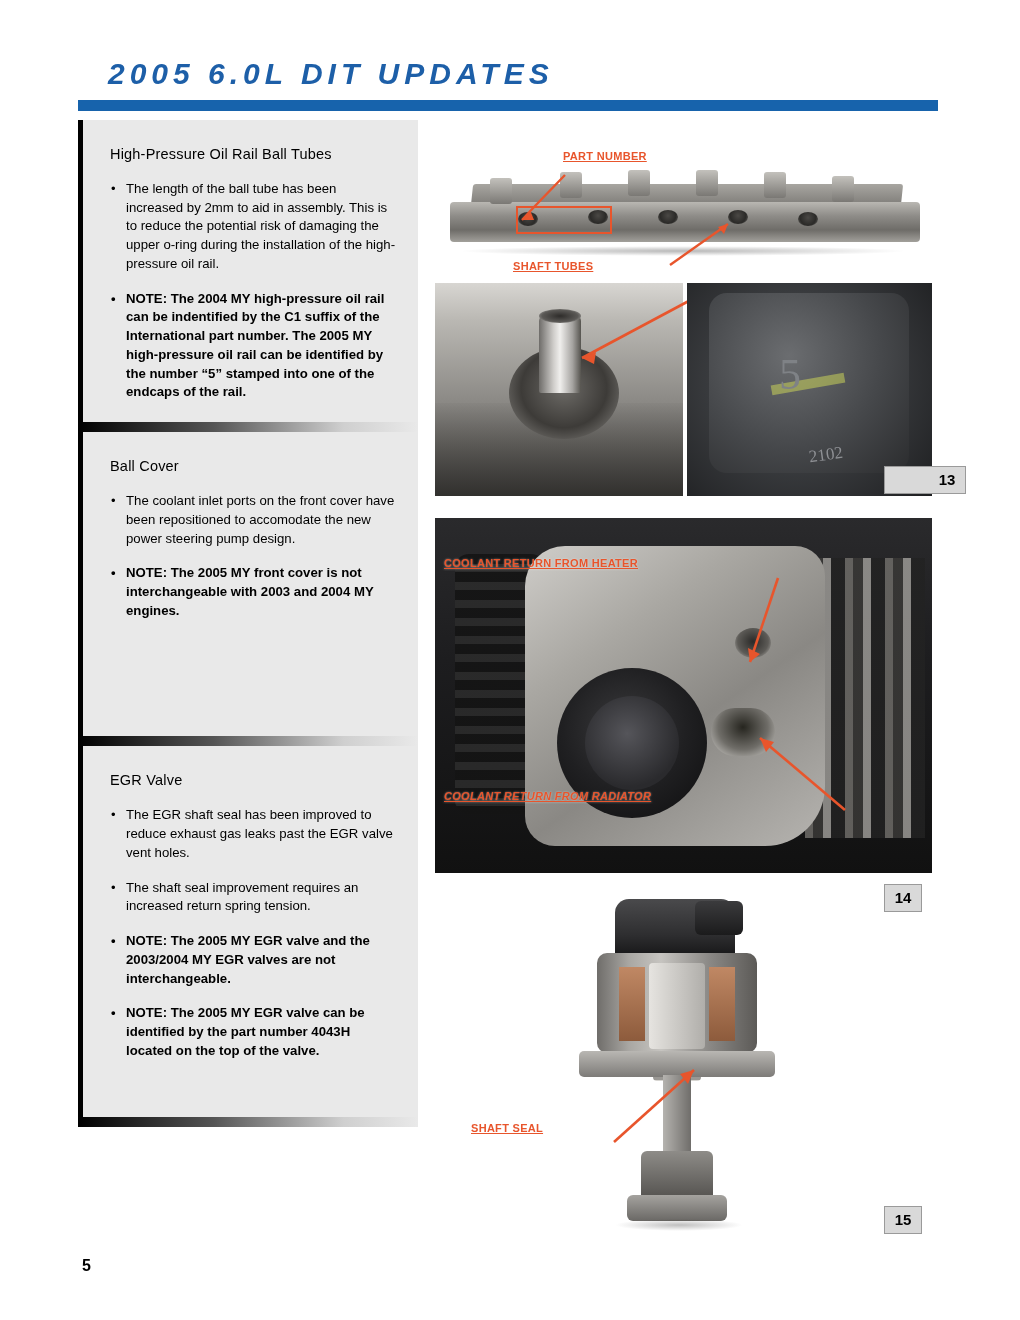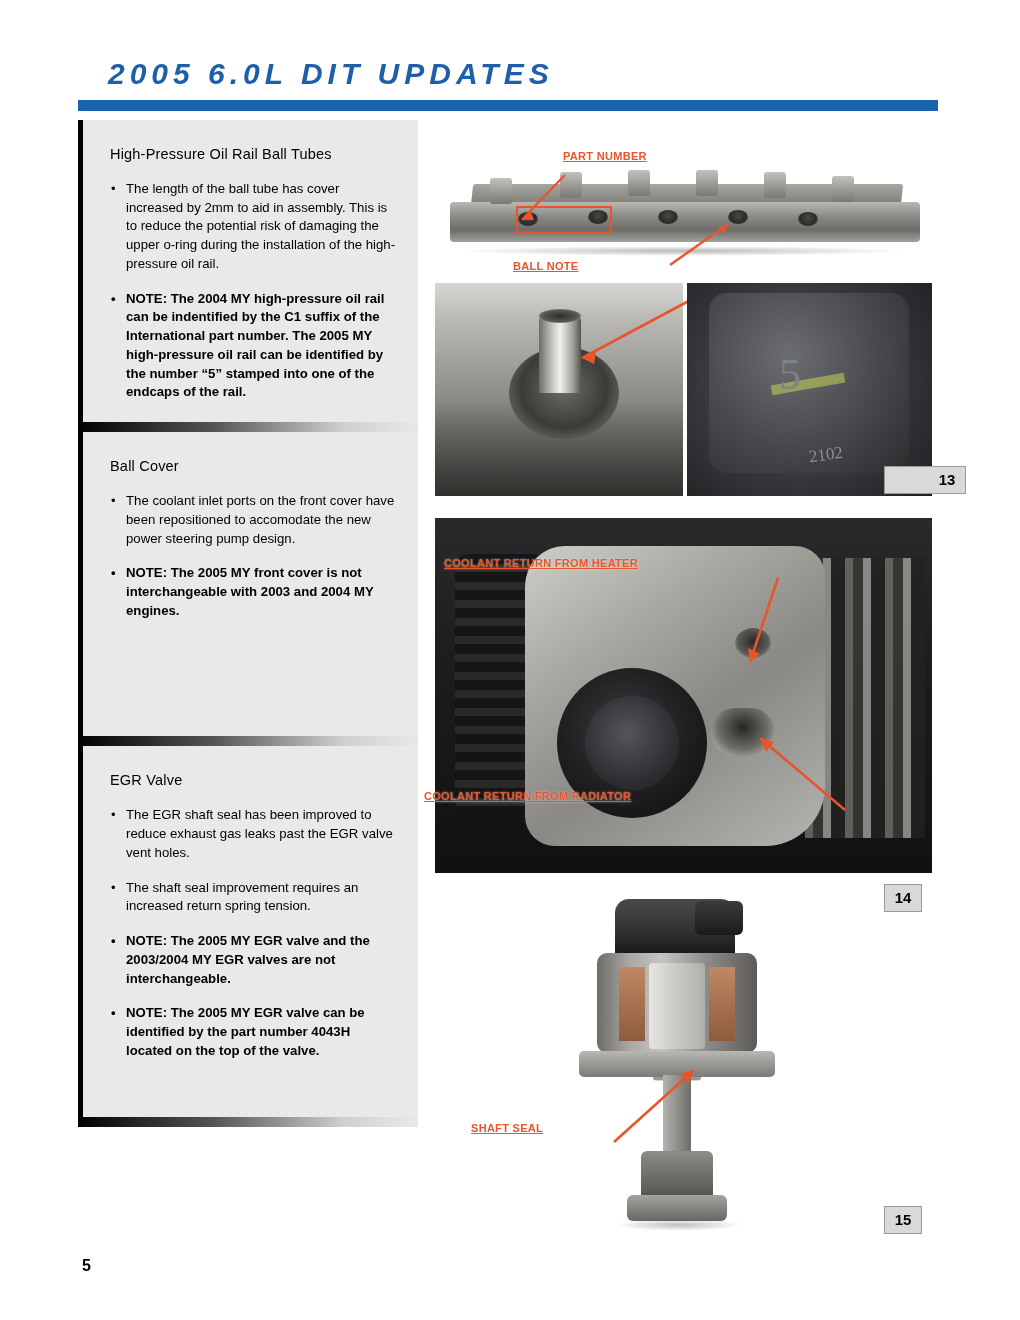--- a/index.html
+++ b/index.html
@@ -350,21 +350,21 @@
 
   <div class="page-title">2005 6.0L DIT UPDATES</div>
   <div class="header-rule"></div>
 
   <div class="left-col">
 
     <div class="panel">
       <div class="panel-accent"></div>
       <div class="sect-title">High-Pressure Oil Rail Ball Tubes</div>
       <ul class="bullets">
-        <li>The length of the ball tube has cover increased by 2mm to aid in assembly. This is to reduce the potential risk of damaging the upper o-ring during the installation of the high-pressure oil rail.</li>
+        <li>The length of the ball tube has been increased by 2mm to aid in assembly. This is to reduce the potential risk of damaging the upper o-ring during the installation of the high-pressure oil rail.</li>
         <li class="bold">NOTE: The 2004 MY high-pressure oil rail can be indentified by the C1 suffix of the International part number.  The 2005 MY high-pressure oil rail can be identified by the number “5” stamped into one of the endcaps of the rail.</li>
       </ul>
     </div>
     <div class="panel-divider"></div>
 
     <div class="panel">
       <div class="panel-accent"></div>
       <div class="sect-title">Ball Cover</div>
       <ul class="bullets">
         <li>The coolant inlet ports on the front cover have been repositioned to accomodate the new power steering pump design.</li>
@@ -401,21 +401,21 @@
     <div class="port" style="left:156px; top:50px;"></div>
     <div class="port" style="left:226px; top:50px;"></div>
     <div class="port" style="left:296px; top:50px;"></div>
     <div class="port" style="left:366px; top:52px;"></div>
     <div class="rail-shadow"></div>
   </div>
 
   <div class="pn-box"></div>
 
   <div class="callout" style="left:563px; top:150px;">PART NUMBER</div>
-  <div class="callout" style="left:513px; top:260px;">BALL NOTE</div>
+  <div class="callout" style="left:513px; top:260px;">SHAFT TUBES</div>
 
   <svg class="leader" style="left:430px; top:140px; width:520px; height:220px;" viewBox="0 0 520 220">
     <polyline points="135,35 105,66 92,80" fill="none" stroke="#e8552c" stroke-width="2.4"></polyline>
     <polygon points="92,80 100,70 104,80" fill="#e8552c"></polygon>
     <line x1="240" y1="125" x2="298" y2="84" stroke="#e8552c" stroke-width="2.4"></line>
     <polygon points="298,84 288,87 294,94" fill="#e8552c"></polygon>
   </svg>
 
   <div class="photo" id="fig13-left">
     <div class="block-hi"></div>
@@ -442,21 +442,21 @@
     <div class="wires"></div>
     <div class="hoses"></div>
     <div class="cover"></div>
     <div class="pulley"></div>
     <div class="pulley2"></div>
     <div class="portA"></div>
     <div class="portB"></div>
   </div>
 
   <div class="callout" style="left:444px; top:557px;">COOLANT RETURN FROM HEATER</div>
-  <div class="callout" style="left:424px; top:790px;">COOLANT RETURN FROM RADIATOR</div>
+  <div class="callout" style="left:444px; top:790px;font-style:italic;">COOLANT RETURN FROM RADIATOR</div>
 
   <svg class="leader" style="left:700px; top:570px; width:180px; height:120px;" viewBox="0 0 180 120">
     <line x1="78" y1="8" x2="50" y2="92" stroke="#e8552c" stroke-width="2.6"></line>
     <polygon points="50,92 48,78 60,84" fill="#e8552c"></polygon>
   </svg>
   <svg class="leader" style="left:740px; top:720px; width:130px; height:100px;" viewBox="0 0 130 100">
     <line x1="105" y1="90" x2="20" y2="18" stroke="#e8552c" stroke-width="2.6"></line>
     <polygon points="20,18 34,22 26,32" fill="#e8552c"></polygon>
   </svg>
 

